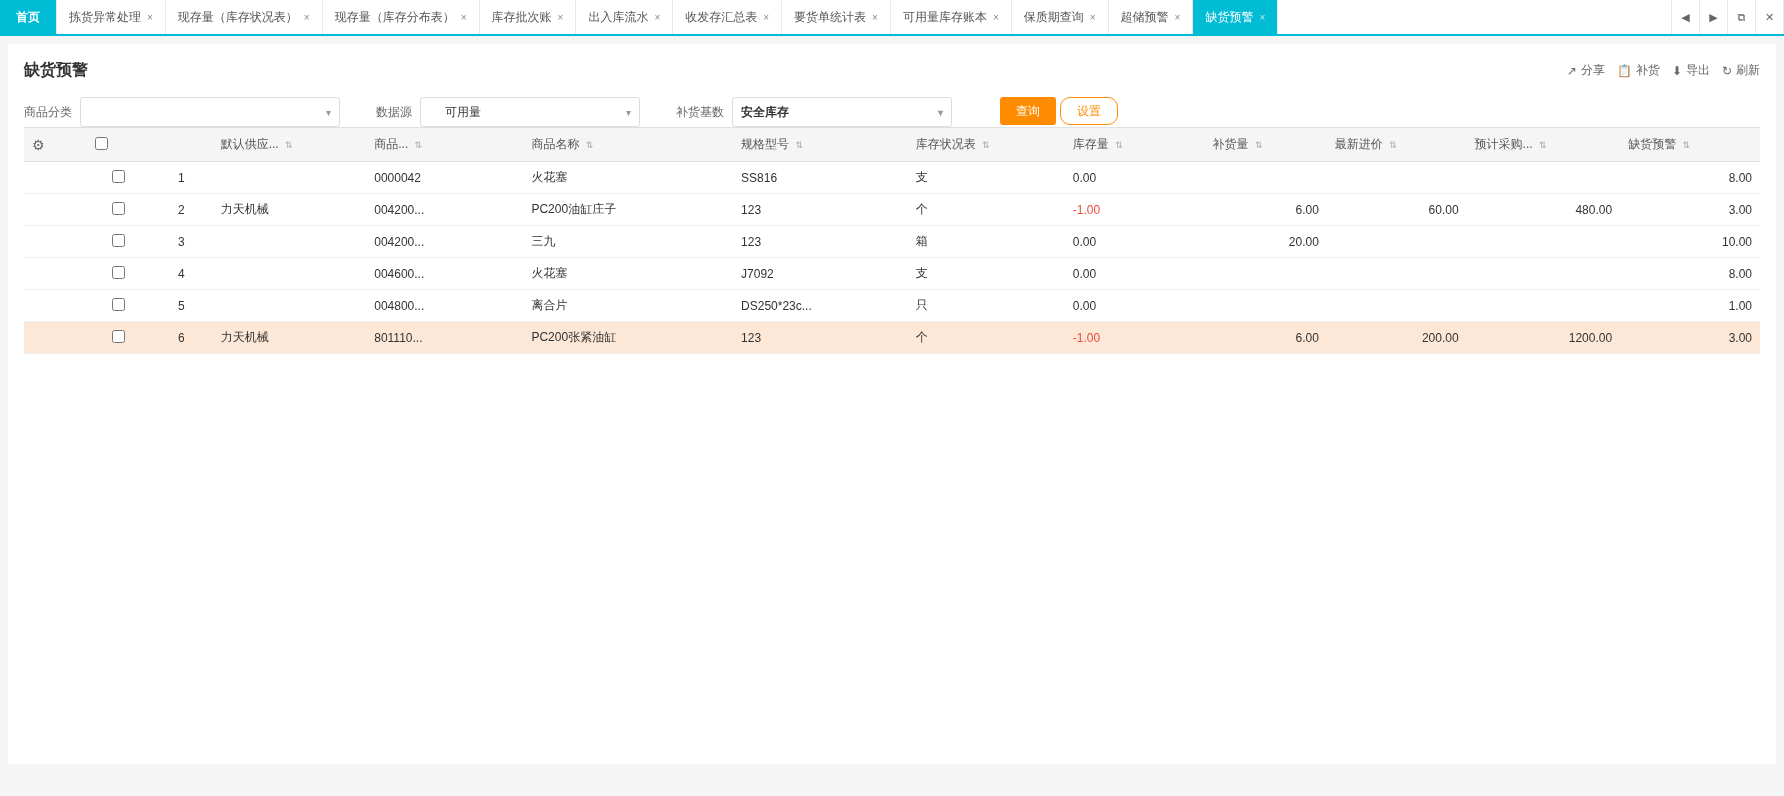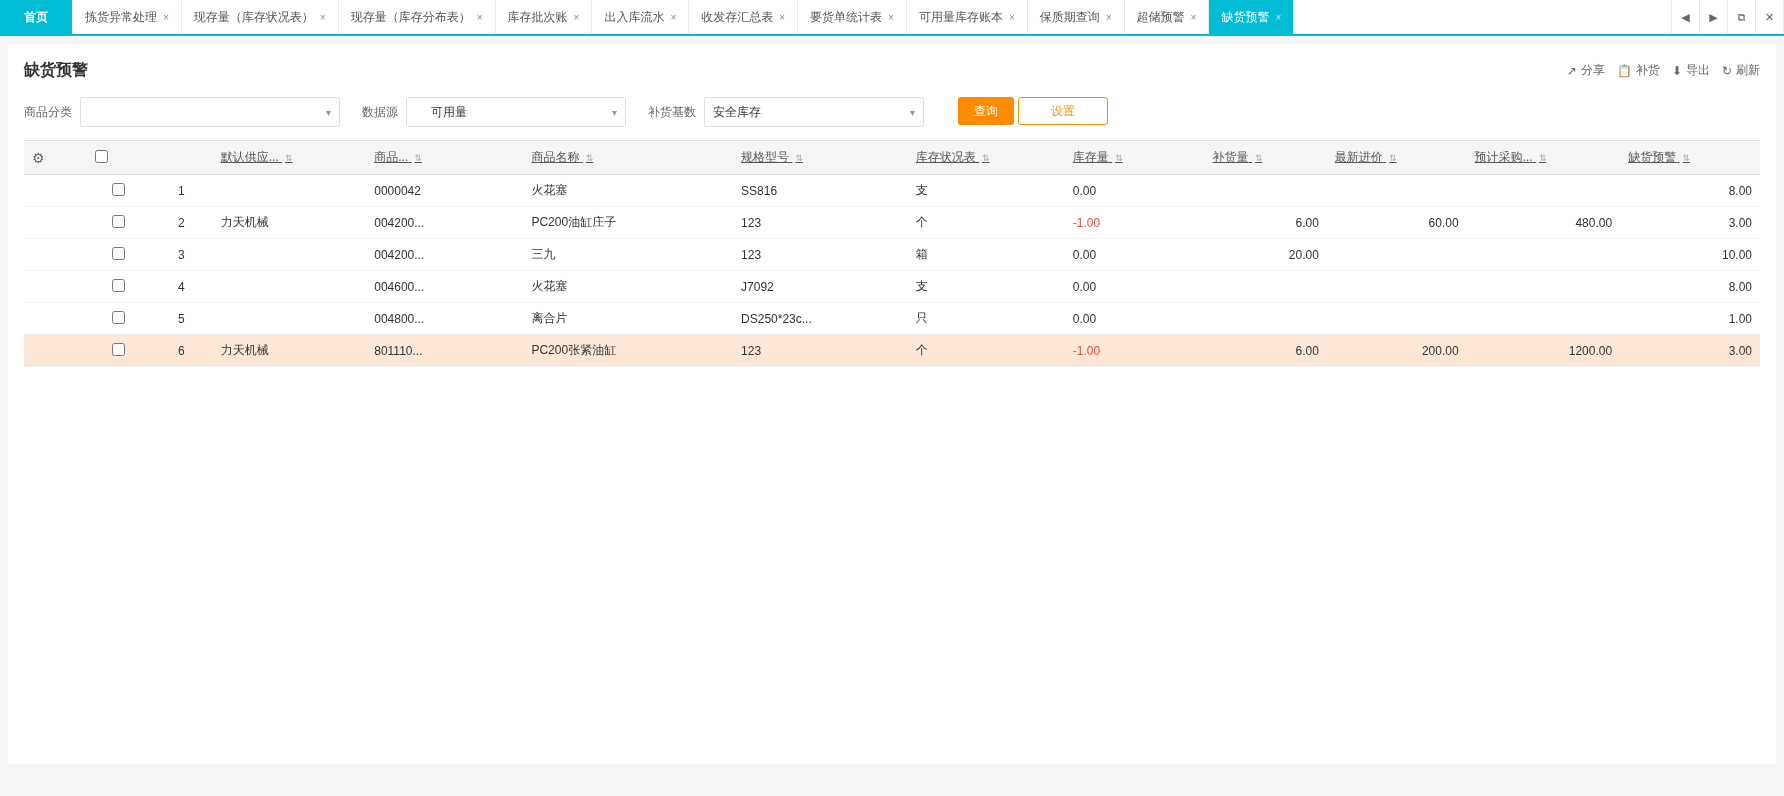--- a/index.html
+++ b/index.html
@@ -33,21 +33,21 @@
     .tab-item .close-btn {
       margin-left: 6px;
       font-size: 10px;
       cursor: pointer;
       opacity: 0.7;
     }
     .tab-item.home {
       background: #00bcd4;
       color: #fff;
       font-weight: bold;
-      padding: 0 24px;
+      padding: 0 16px;
     }
     .tab-nav-btns {
       display: flex;
       margin-left: auto;
       border-left: 1px solid #e8e8e8;
     }
     .tab-nav-btn {
       width: 28px;
       height: 36px;
       display: flex;
@@ -138,22 +138,22 @@
       border-radius: 3px;
       padding: 5px 16px;
       cursor: pointer;
       font-size: 12px;
       height: 28px;
     }
     .btn-settings {
       background: #fff;
       color: #ff8c00;
       border: 1px solid #ff8c00;
-      border-radius: 3px;
-      padding: 4px 32px;
+      border-radius: 10px;
+      padding: 4px 16px;
       cursor: pointer;
       font-size: 12px;
       height: 28px;
     }
 
     
     .data-table {
       width: 100%;
       border-collapse: collapse;
       font-size: 12px;
@@ -166,21 +166,20 @@
       padding: 8px 8px;
       text-align: left;
       font-weight: normal;
       color: #555;
       white-space: nowrap;
       border-bottom: 1px solid #e0e0e0;
       border-top: 1px solid #e0e0e0;
     }
     .data-table th.sortable {
       cursor: pointer;
-      text-decoration: underline;
     }
     .sort-icon { color: #aaa; font-size: 9px; margin-left: 3px; }
     .data-table td {
       padding: 7px 8px;
       border-bottom: 1px solid #f0f0f0;
       color: #333;
       white-space: nowrap;
     }
     .data-table tbody tr.highlighted { background: #fde8d8; }
     
@@ -281,41 +280,41 @@
         <span>⬇</span>
         <span>导出</span>
       </div>
       <div class="header-action-btn">
         <span>↻</span>
         <span>刷新</span>
       </div>
     </div>
   </div>
 
-  <div style="display:flex; align-items:flex-start; margin-bottom:13px; gap:2px;">
+  <div style="display:flex; align-items:flex-start; margin-bottom:0; gap:16px;">
 
     <div class="filter-group">
       <span class="filter-label">商品分类</span>
       <div class="filter-select" style="width:260px;">
         <span class="filter-select-text"></span>
         <span class="filter-select-arrow">▾</span>
       </div>
     </div>
 
     <div class="filter-group">
       <span class="filter-label">数据源</span>
       <div class="filter-select" style="width:220px;padding-left:24px;">
         <span class="filter-select-text" style="color:#333;">可用量</span>
         <span class="filter-select-arrow">▾</span>
       </div>
     </div>
 
     <div class="filter-group">
       <span class="filter-label">补货基数</span>
-      <div class="filter-select" style="width:220px;">
+      <div class="filter-select" style="width:220px;font-weight:bold;">
         <span class="filter-select-text" style="color:#333;">安全库存</span>
         <span class="filter-select-arrow">▾</span>
       </div>
     </div>
 
     <div class="filter-actions" style="margin-left:12px;">
       <button class="btn-query">查询</button>
       <button class="btn-settings">设置</button>
     </div>
   </div>

